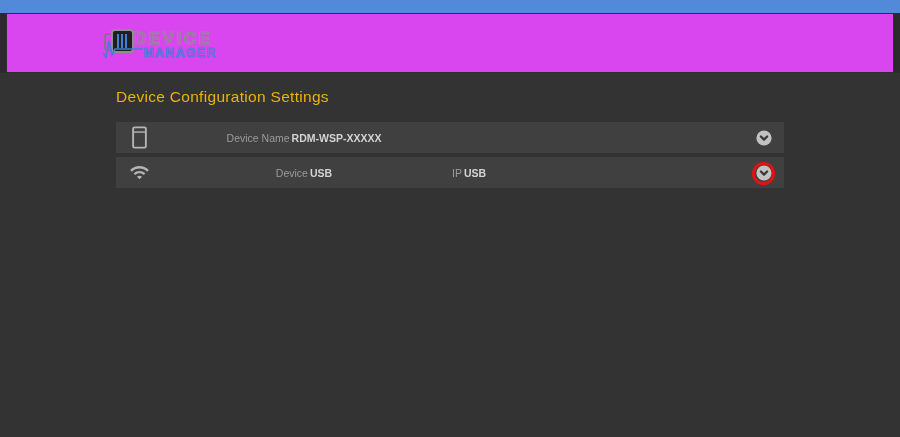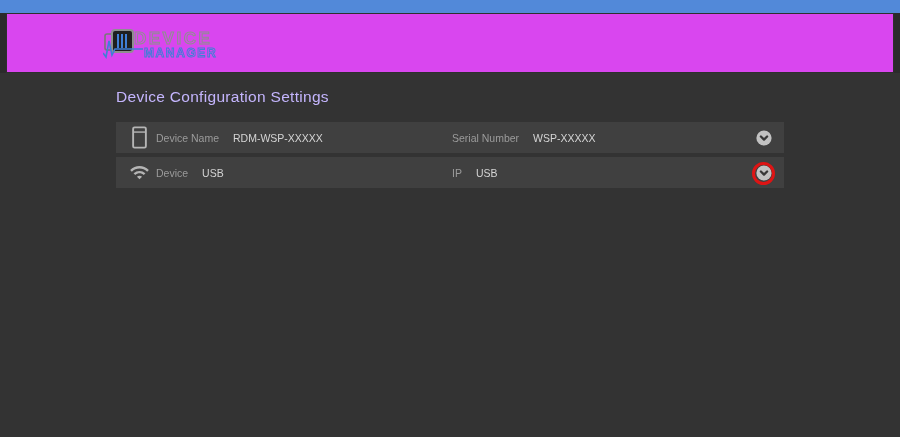--- a/index.html
+++ b/index.html
@@ -51,21 +51,21 @@
     stroke-width: 0.9;
   }
   .content {
     padding: 0 116px;
   }
   .page-title {
     margin: 16px 0 0 0;
     font-size: 15.5px;
     line-height: 15px;
     font-weight: 400;
-    color: #c4b5fd;
+    color: #eab308;
     letter-spacing: 0.3px;
   }
   .rows {
     margin-top: 18px;
   }
   .row {
     height: 31px;
     background: #404040;
     margin-bottom: 4px;
     display: flex;
@@ -83,30 +83,31 @@
     flex: none;
   }
   .field {
     display: flex;
     align-items: baseline;
     white-space: nowrap;
   }
   .field-primary {
     width: 296px;
     flex: none;
+    justify-content: center;
   }
   .field-label {
     color: #9b9b9b;
     font-size: 10.5px;
   }
   .field-value {
     color: #d4d4d4;
     font-size: 10.5px;
-    font-weight: normal;
-    margin-left: 14px;
+    font-weight: bold;
+    margin-left: 2px;
   }
   .expand-btn {
     margin-left: auto;
     width: 16px;
     height: 16px;
     position: relative;
     flex: none;
     cursor: pointer;
     background: none;
     border: none;
@@ -159,24 +160,20 @@
       <span class="row-icon">
         <svg width="15" height="23" viewBox="0 0 16 24">
           <rect x="1.2" y="1.2" width="13.6" height="21.6" rx="1.5" fill="none" stroke="#b5b5b5" stroke-width="2"></rect>
           <line x1="2" y1="6.2" x2="14" y2="6.2" stroke="#b5b5b5" stroke-width="1.5"></line>
         </svg>
       </span>
       <span class="field field-primary">
         <span class="field-label">Device Name</span>
         <span class="field-value">RDM-WSP-XXXXX</span>
       </span>
-      <span class="field">
-        <span class="field-label">Serial Number</span>
-        <span class="field-value">WSP-XXXXX</span>
-      </span>
       <button class="expand-btn">
         <svg width="16" height="16" viewBox="0 0 16 16">
           <circle cx="8" cy="8" r="7.6" fill="#c2c2c2"></circle>
           <path d="M4.9 6.5 L8 9.6 L11.1 6.5" fill="none" stroke="#383838" stroke-width="2.3" stroke-linecap="round" stroke-linejoin="round"></path>
         </svg>
       </button>
     </div>
 
     <div class="row">
       <span class="row-icon">

